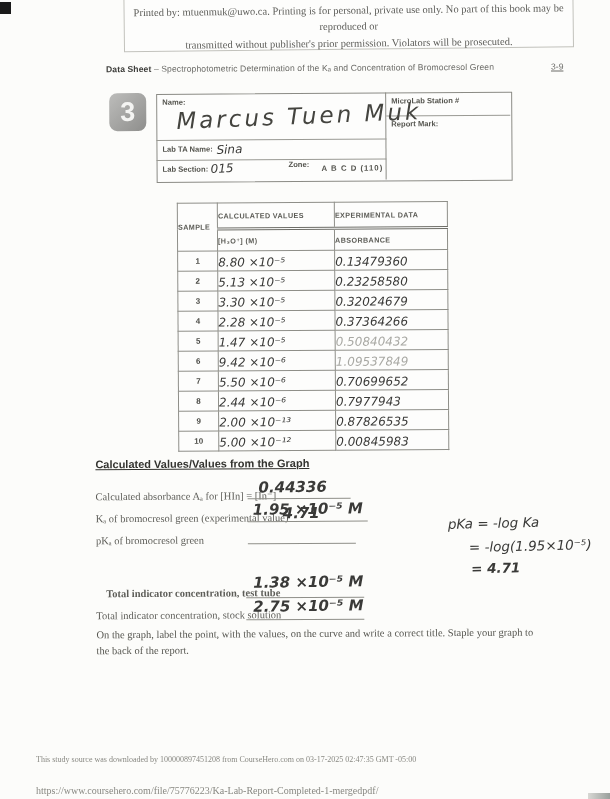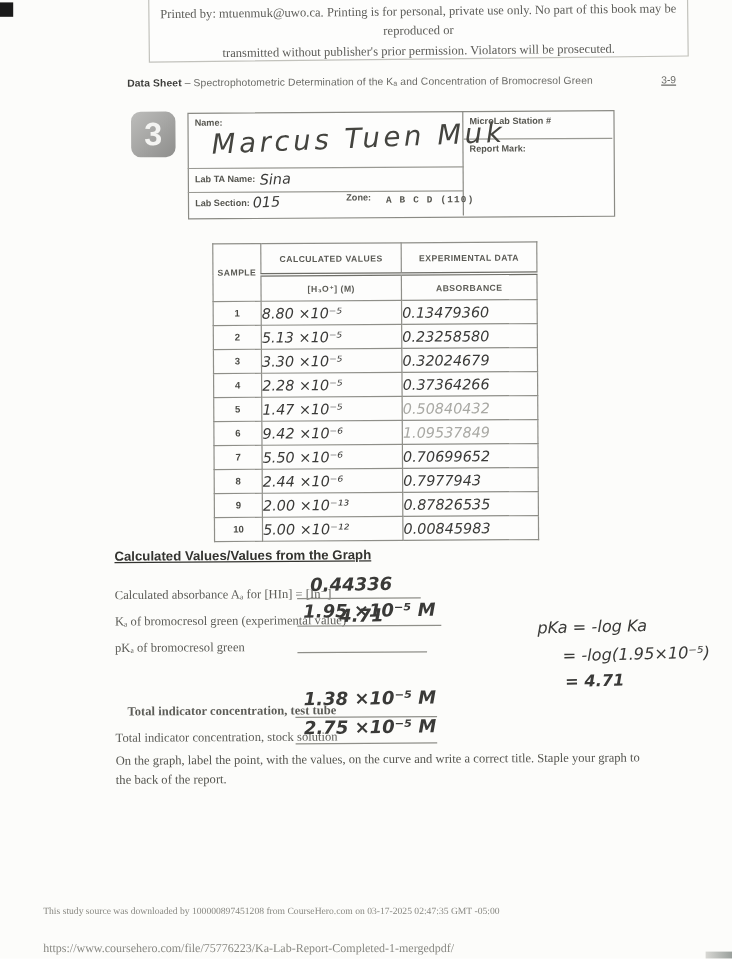--- a/index.html
+++ b/index.html
@@ -29,37 +29,37 @@
       font-family:"Liberation Sans","DejaVu Sans",sans-serif;font-weight:bold;font-size:27px;
       display:flex;align-items:center;justify-content:center;}
 
   
   .form-box{left:158px;top:93px;width:354px;height:87px;border:1px solid #8b8b85;background:#fdfdfc;}
   .form-div-v{left:387px;top:93px;width:1px;height:87px;background:#8b8b85;}
   .form-div-h1{left:158px;top:139px;width:230px;height:1px;background:#9a9a94;}
   .form-div-h2{left:158px;top:159px;width:230px;height:1px;background:#9a9a94;}
   .form-div-h3{left:388px;top:116px;width:124px;height:1px;background:#9a9a94;}
   .flabel{font-family:"Liberation Sans","DejaVu Sans",sans-serif;font-weight:bold;font-size:7.6px;color:#55554f;}
-  .zoneopts{font-family:Liberation Mono, monospace;font-weight:bold;font-size:7.8px;color:#55554f;letter-spacing:1px;}
+  .zoneopts{font-family:Liberation Sans, sans-serif;font-weight:bold;font-size:7.8px;color:#55554f;letter-spacing:1px;}
 
   
   .hw{font-family:"DejaVu Sans",sans-serif;font-style:italic;color:#3a3a38;}
   .hw-name{font-size:23px;letter-spacing:3px;transform:rotate(-2deg);color:#44443f;}
   .hw-sm{font-size:12px;transform:rotate(-2deg);}
   .hw-cell{font-size:12px;white-space:nowrap;margin-top:23px;}
   .hw-ans{font-size:15px;font-weight:bold;white-space:nowrap;transform:rotate(-0.5deg);}
   .hw-note{font-size:13.5px;white-space:nowrap;transform:rotate(-1deg);}
   .faint{color:#a9a9a4;}
 
   
   table.data{position:absolute;left:178px;top:202px;border-collapse:collapse;table-layout:fixed;
       width:270px;background:#fdfdfc;}
   table.data th,table.data td{border:1px solid #8f8f89;padding:0;overflow:visible;}
   table.data th{font-family:"Liberation Sans","DejaVu Sans",sans-serif;font-size:7.2px;
-      color:#5b5b55;font-weight:bold;letter-spacing:0.4px;text-align:center;}
+      color:#5b5b55;font-weight:bold;letter-spacing:0.4px;text-align:left;}
   .th-top{height:24px;border-bottom:3px double #6e6e68 !important;}
   .th-sub{height:20px;}
   td.samp{width:40px;text-align:center;font-family:"Liberation Sans","DejaVu Sans",sans-serif;
       font-size:8px;font-weight:bold;color:#4a4a45;height:19px;}
   td.val{width:117px;padding-left:8px;height:19px;}
   td.abs-col{width:113px;padding-left:8px;height:19px;}
 
   
   .calc-heading{left:95px;top:457px;font-family:"Liberation Sans","DejaVu Sans",sans-serif;
       font-weight:bold;font-size:11px;color:#33332f;text-decoration:underline;}

